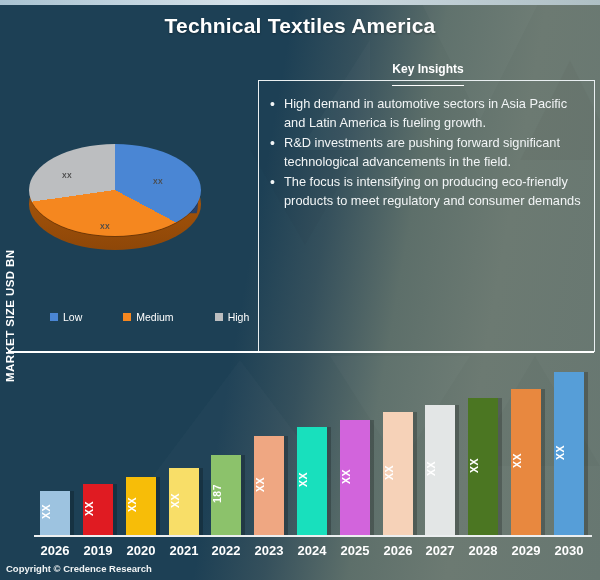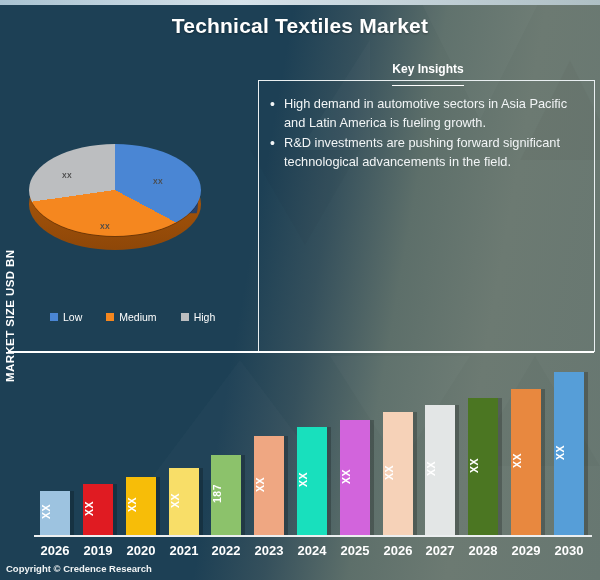--- a/index.html
+++ b/index.html
@@ -158,21 +158,21 @@
   }
   .pl-low  { left: 131px; top: 48px; }
   .pl-med  { left: 78px;  top: 93px; }
   .pl-high { left: 40px;  top: 42px; }
 
   
   .pie-legend {
     position: absolute;
     left: 50px; top: 311px;
     display: flex;
-    gap: 24px;
+    gap: 41px;
     align-items: center;
   }
   .legend-item {
     display: flex;
     align-items: center;
     gap: 5px;
   }
   .legend-swatch {
     width: 8px; height: 8px;
     display: inline-block;
@@ -282,21 +282,21 @@
     <div class="facet" style="left:300px;top:40px;border-left:70px solid transparent;border-right:0 solid transparent;border-bottom:110px solid rgba(255,255,255,0.04);"></div>
     <div class="facet" style="left:520px;top:60px;border-left:50px solid transparent;border-right:50px solid transparent;border-bottom:100px solid rgba(0,0,0,0.05);"></div>
     <div class="facet" style="left:150px;top:360px;border-left:90px solid transparent;border-right:90px solid transparent;border-bottom:120px solid rgba(255,255,255,0.035);"></div>
     <div class="facet" style="left:330px;top:356px;border-left:70px solid transparent;border-right:70px solid transparent;border-top:110px solid rgba(255,255,255,0.04);"></div>
     <div class="facet" style="left:470px;top:356px;border-left:65px solid transparent;border-right:65px solid transparent;border-bottom:110px solid rgba(0,0,0,0.045);"></div>
     <div class="facet" style="left:250px;top:150px;border-left:55px solid transparent;border-right:55px solid transparent;border-top:95px solid rgba(0,0,0,0.04);"></div>
   </div>
 
   <div class="top-strip"></div>
 
-  <div class="main-title">Technical Textiles Market</div>
+  <div class="main-title">Technical Textiles America</div>
 
 
   <div class="key-insights-title">
     <span>Key Insights</span>
   </div>
 
   <div class="pie-wrap">
     <div class="pie-depth"></div>
     <div class="pie-depth-blue"></div>
     <div class="pie-top"></div>
@@ -317,20 +317,21 @@
     <div class="legend-item">
       <span class="legend-swatch" style="background:#bcbec0;"></span>
       <span class="legend-label">High</span>
     </div>
   </div>
 
   <div class="insights-box">
     <ul class="insights-list">
       <li>High demand in automotive sectors in Asia Pacific and Latin America is fueling growth.</li>
       <li>R&amp;D investments are pushing forward significant technological advancements in the field.</li>
+      <li>The focus is intensifying on producing eco-friendly products to meet regulatory and consumer demands</li>
     </ul>
   </div>
 
   <div class="divider"></div>
 
   <div class="y-axis-label">MARKET SIZE USD BN</div>
   <div class="plot" id="bar-plot">
       <div class="bar-col" style="left: 6px; height: 176px;">
         <div class="bar" style="height: 45px; background: rgb(157, 195, 224);">
           <div class="bar-side"></div>

